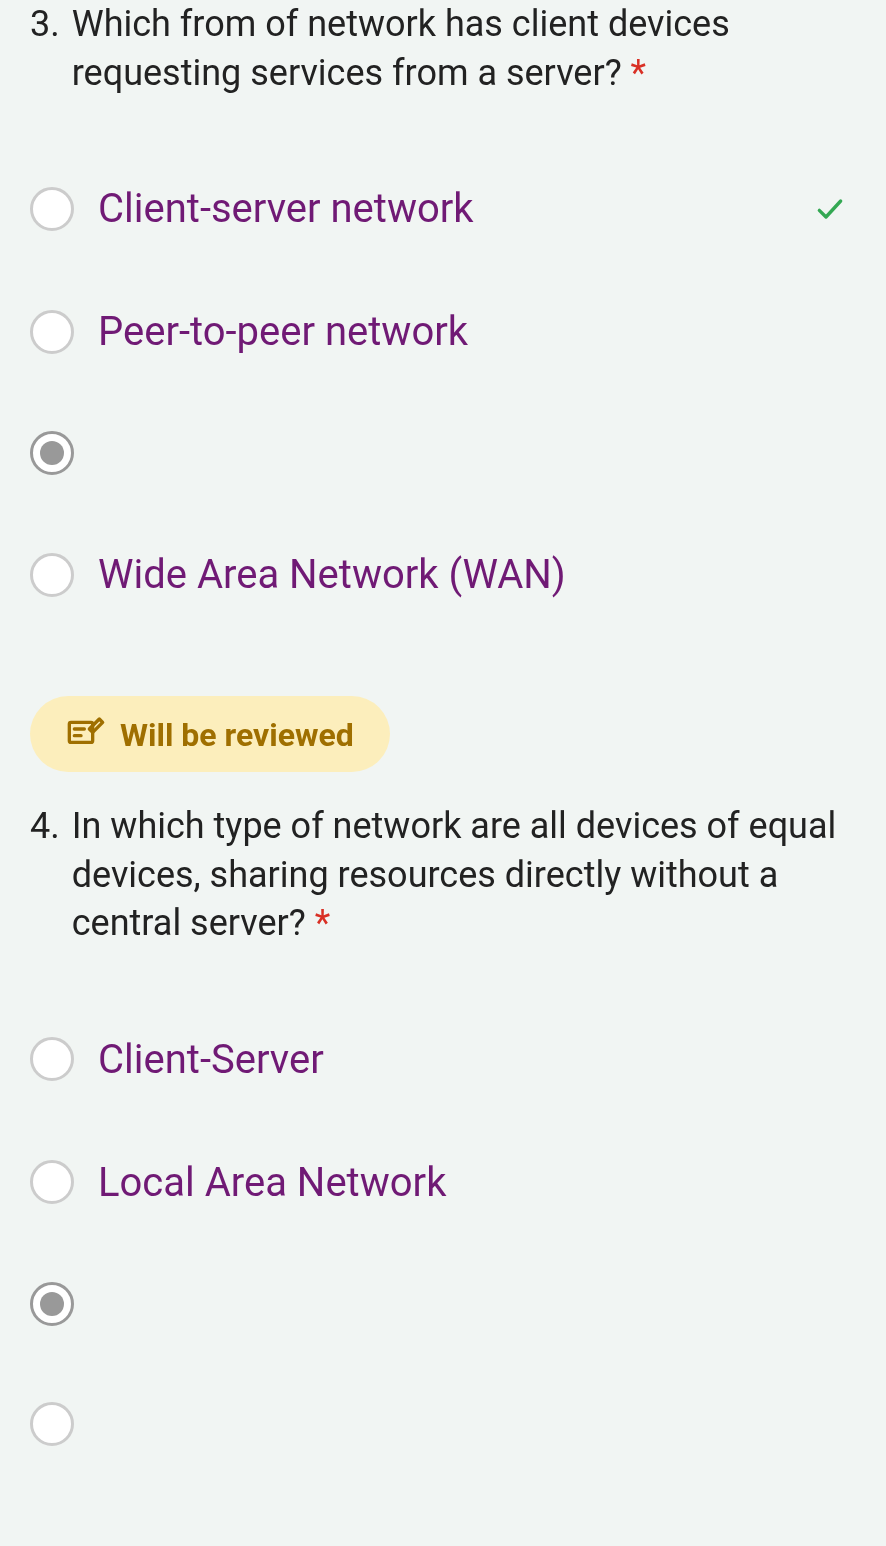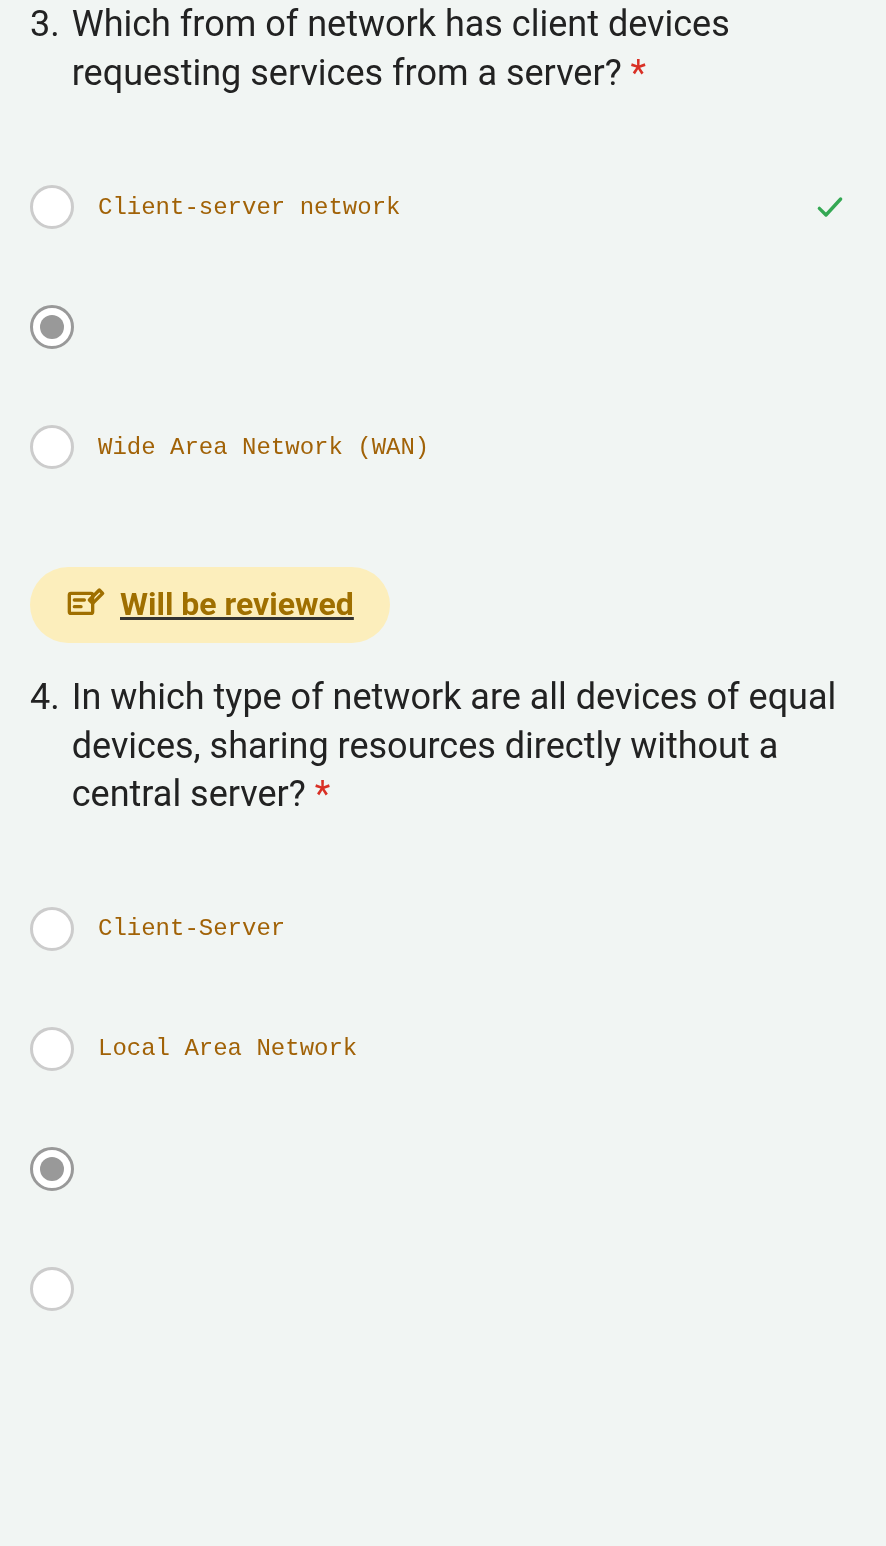--- a/index.html
+++ b/index.html
@@ -63,44 +63,42 @@
     }
     .radio.selected::after {
       content: '';
       width: 24px;
       height: 24px;
       border-radius: 50%;
       background: #999;
       display: block;
     }
     .option-label {
-      font-size: 24px;
-      color: #a16207;
-      font-family: Liberation Mono, monospace;
+      font-size: 40px;
+      color: #701a75;
     }
     .checkmark-icon {
       position: absolute;
       right: 10px;
       top: 50%;
       transform: translateY(-50%);
       width: 32px;
       height: 32px;
     }
     .checkmark-icon svg {
       width: 100%;
       height: 100%;
     }
     .review-badge {
       display: inline-flex;
-      align-items: flex-start;
+      align-items: flex-end;
       background: #fceebc;
       border-radius: 40px;
       padding: 18px 36px;
       margin: 20px 30px 30px 30px;
-      text-decoration: underline;
     }
     .review-icon {
       width: 40px;
       height: 40px;
       margin-right: 14px;
       display: flex;
       align-items: center;
       justify-content: center;
     }
     .review-text {
@@ -124,20 +122,24 @@
   </div>
   <div class="options">
     <div class="option-row">
       <div class="radio"></div>
       <span class="option-label">Client-server network</span>
       <span class="checkmark-icon">
         <svg viewBox="0 0 24 24" fill="none" stroke="#34a853" stroke-width="2.5" stroke-linecap="round" stroke-linejoin="round">
           <polyline points="4 13 9 18 20 6"></polyline>
         </svg>
       </span>
+    </div>
+    <div class="option-row">
+      <div class="radio"></div>
+      <span class="option-label">Peer-to-peer network</span>
     </div>
     <div class="option-row">
       <div class="radio selected"></div>
     </div>
     <div class="option-row">
       <div class="radio"></div>
       <span class="option-label">Wide Area Network (WAN)</span>
     </div>
   </div>
 </div>

